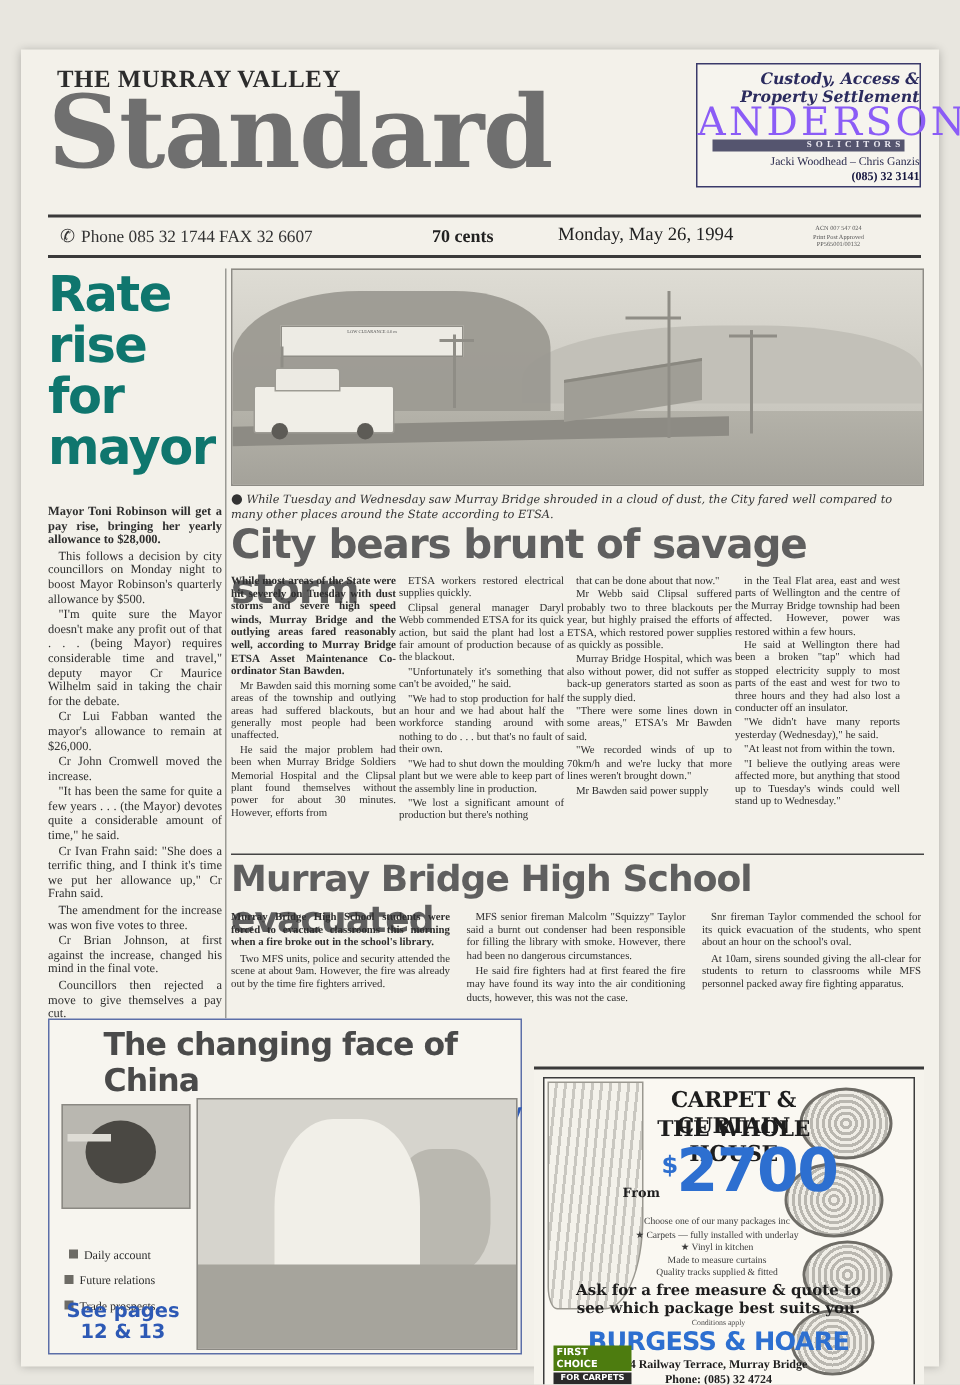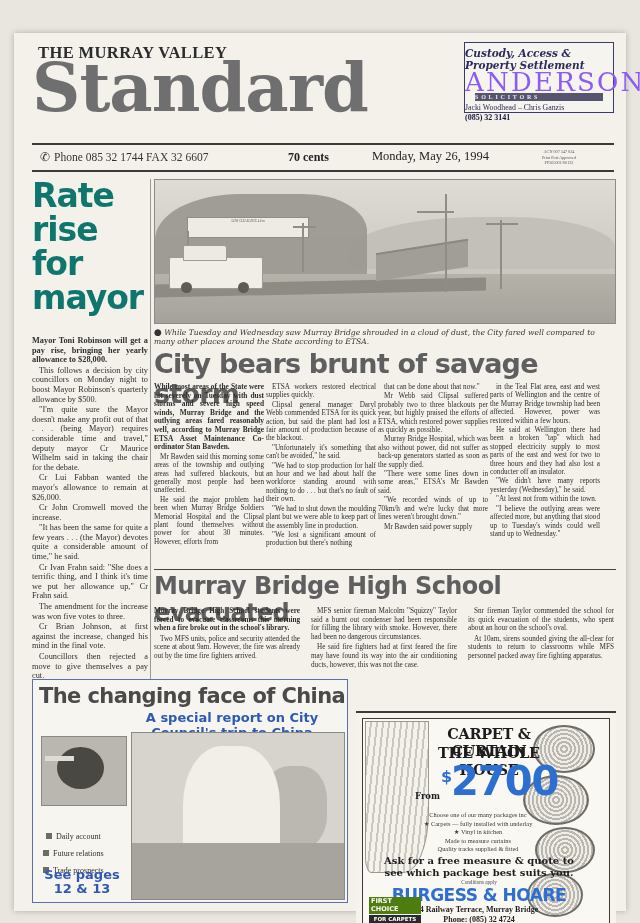--- a/index.html
+++ b/index.html
@@ -8,22 +8,22 @@
   .paper{position:absolute;left:14px;top:33px;width:612px;height:878px;background:#f3f1ea;
          box-shadow:0 0 6px rgba(0,0,0,.25);}
   .inner{position:absolute;left:10px;top:6px;width:592px;height:866px;}
 
   
   .mast{position:relative;height:108px;}
   .mast-kicker{font-family:"Liberation Serif",serif;font-weight:bold;font-size:16.5px;
     letter-spacing:.4px;color:#2c2c2c;position:absolute;left:14px;top:4px;}
   .mast-title{position:absolute;left:8px;top:13px;font-family:"DejaVu Serif",serif;
     font-weight:bold;font-size:67px;line-height:72px;color:#6f6f6f;letter-spacing:-1px;}
-  .adbox{position:absolute;right:2px;top:3px;width:150px;height:71px;border:1.5px solid #3a3a6a;
-    background:#f6f4ee;text-align:left;box-sizing:border-box;padding-top:4px;}
+  .adbox{position:absolute;right:2px;top:3px;width:150px;height:83px;border:1.5px solid #3a3a6a;
+    background:#f6f4ee;text-align:right;box-sizing:border-box;padding-top:4px;}
   .adbox .l1{font-family:"DejaVu Serif",serif;font-style:italic;font-weight:bold;font-size:10.5px;
     color:#2b2b5e;line-height:12px;}
   .adbox .l2{font-family:"DejaVu Serif",serif;font-size:26px;letter-spacing:2.2px;color:#8b5cf6;
     margin-top:1px;line-height:20px;}
   .adbox .l3{background:#55556f;color:#eceaf2;font-size:6px;letter-spacing:2.8px;font-weight:bold;
     margin:1px 10px 0 10px;padding:1px 0;}
   .adbox .l4{font-size:7.8px;color:#2b2b4e;margin-top:2px;}
   .adbox .l5{font-size:8px;font-weight:bold;color:#16163f;margin-top:1px;}
 
   .mast-rule{position:absolute;left:8px;right:2px;top:104px;border-top:2px solid #3a3a3a;}
@@ -88,21 +88,21 @@
   .hs-rule{position:absolute;left:130px;top:530px;width:462px;border-top:1.5px solid #444;}
   .hs-head{position:absolute;left:130px;top:534px;width:462px;font-family:"DejaVu Sans",sans-serif;
     font-weight:bold;font-size:24px;line-height:27px;color:#5f5f5f;letter-spacing:-.6px;}
   .hs-cols{position:absolute;left:130px;top:568px;width:462px;display:flex;gap:11px;}
   .hs-cols .c{width:146px;font-size:7.2px;line-height:8.6px;text-align:justify;color:#2e2e2e;}
   .hs-cols .c p{margin:0 0 2px 0;text-indent:6px;}
   .hs-cols .c p.lede{font-weight:bold;text-indent:0;}
 
   
   .china{position:absolute;left:8px;top:640px;width:316px;height:224px;border:1.5px solid #5c6fa8;
-    background:#f7f5ef;box-sizing:border-box;}
+    background:#f7f5ef;box-sizing:border-box;padding-left:30px;}
   .china-head{font-family:"DejaVu Sans",sans-serif;font-weight:bold;font-size:21px;line-height:24px;
     color:#4a4a4a;padding:4px 0 0 6px;letter-spacing:-.6px;}
   .china-sub{font-family:"DejaVu Sans",sans-serif;font-weight:bold;font-size:13px;line-height:15px;
     color:#2d59b5;text-align:center;margin:2px 0 0 96px;width:206px;}
   .china-photo{position:absolute;left:8px;top:56px;width:84px;height:68px;background:#b9b7b0;
     border:1px solid #8b8983;overflow:hidden;}
   .cp-face{position:absolute;left:18%;top:14%;width:56%;height:62%;border-radius:50%;background:#4a4843;}
   .cp-bar{position:absolute;left:4%;top:28%;width:34%;height:7%;background:#dedcd5;}
   .china-big{position:absolute;left:98px;top:52px;width:212px;height:166px;background:#d6d4cd;
     border:1px solid #8b8983;overflow:hidden;}

